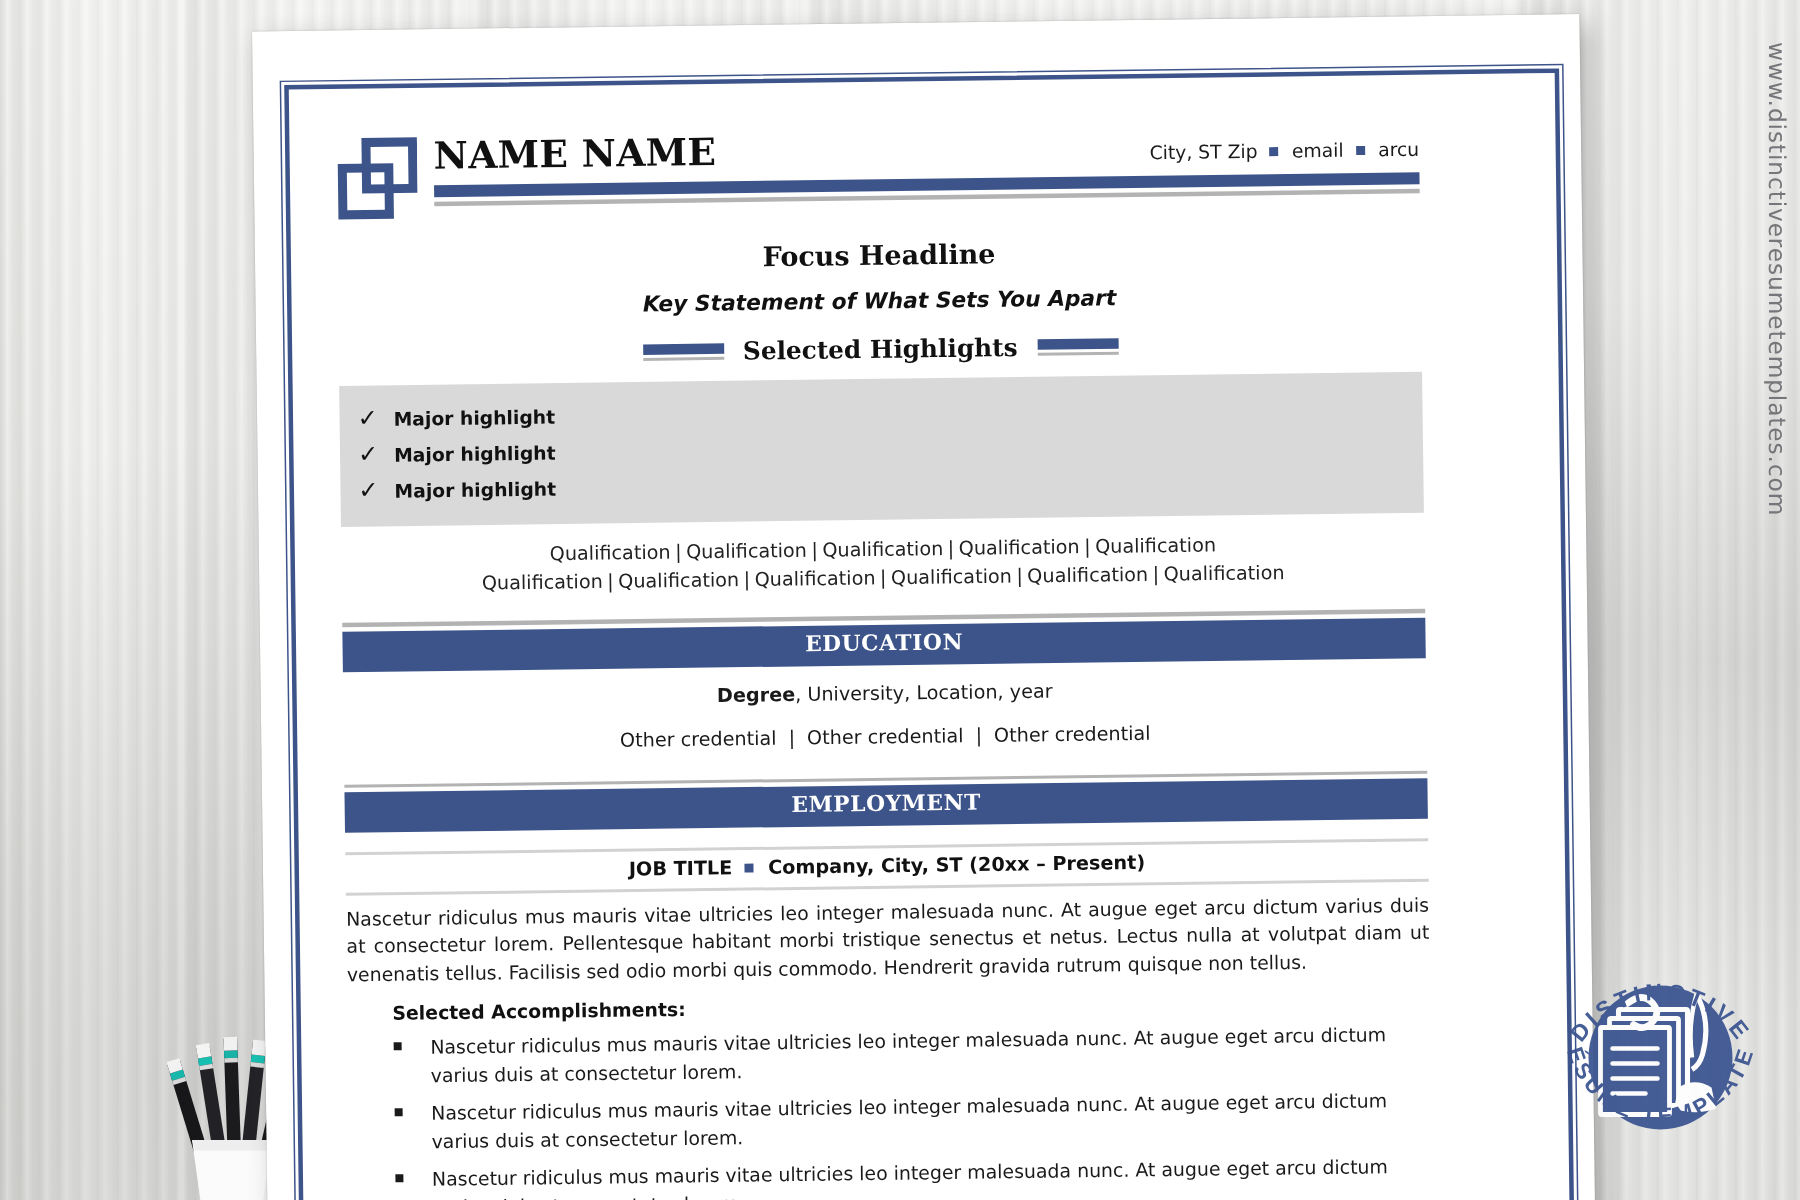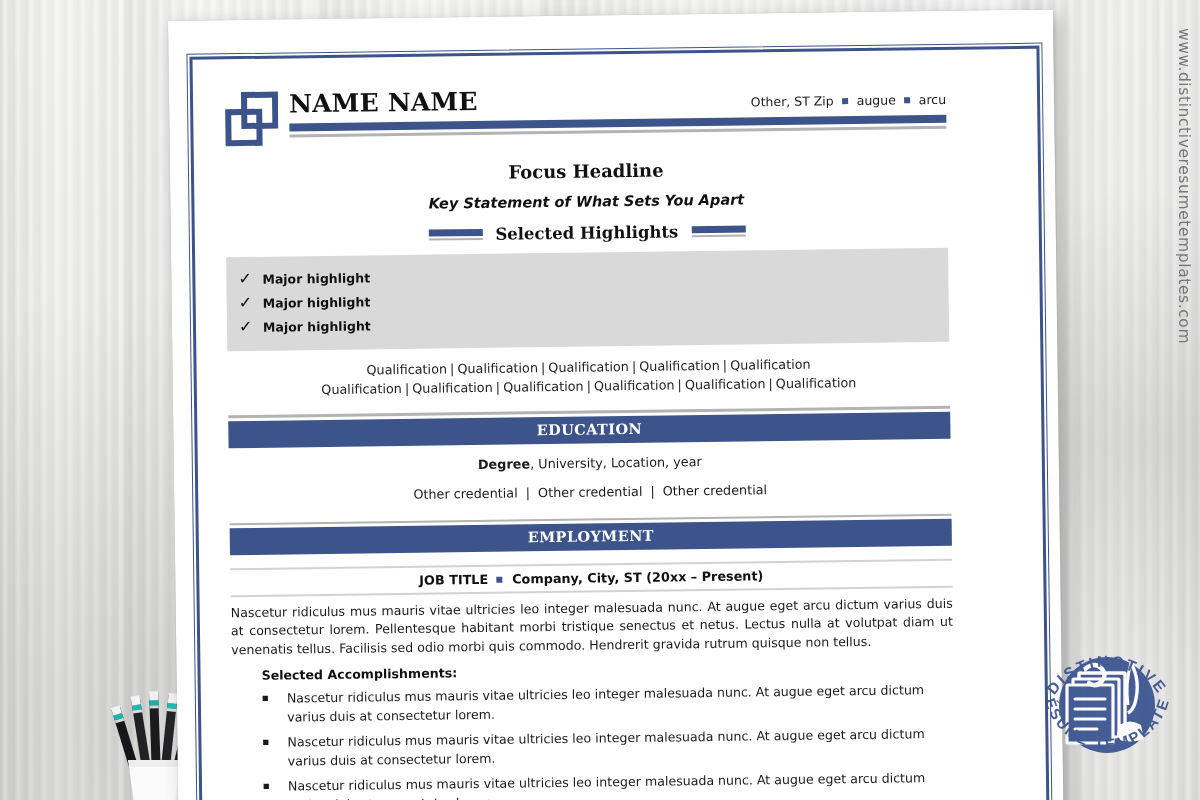--- a/index.html
+++ b/index.html
@@ -402,23 +402,23 @@
 
     <div class="hdr">
       <svg class="hdr-logo" viewBox="0 0 54 56">
         <rect x="20" y="4" width="31" height="31" fill="none" stroke="#3d548a" stroke-width="6"></rect>
         <rect x="4" y="21" width="31" height="31" fill="none" stroke="#3d548a" stroke-width="6"></rect>
       </svg>
       <div class="hdr-right">
         <div class="hdr-row">
           <div class="name">NAME NAME</div>
           <div class="contact">
-            <span>Other, ST Zip</span>
+            <span>City, ST Zip</span>
             <span class="sq-sep"></span>
-            <span>augue</span>
+            <span>email</span>
             <span class="sq-sep"></span>
             <span>arcu</span>
           </div>
         </div>
         <div class="hdr-bar"></div>
         <div class="hdr-bar-thin"></div>
       </div>
     </div>
 
     <div class="focus-headline">Focus Headline</div>

